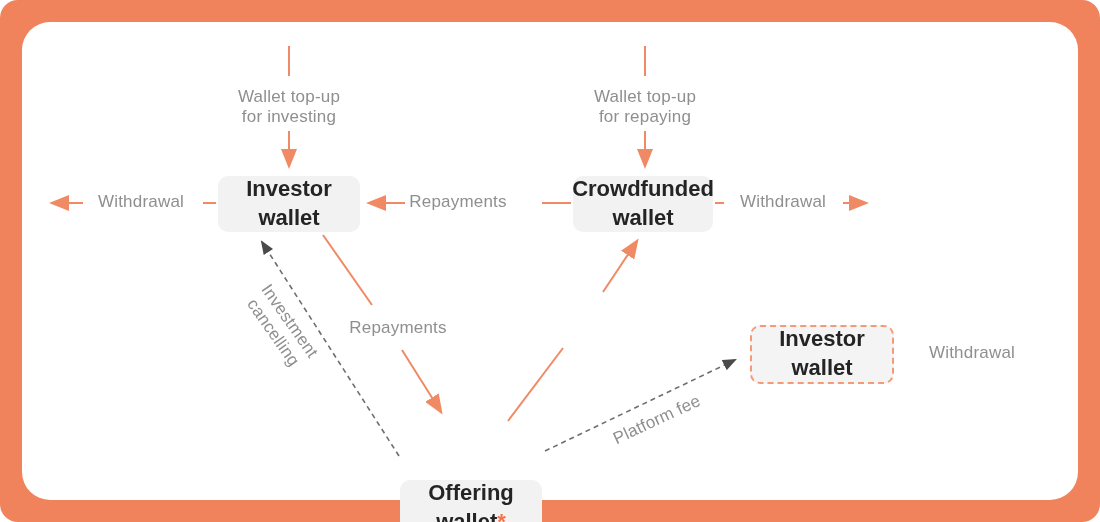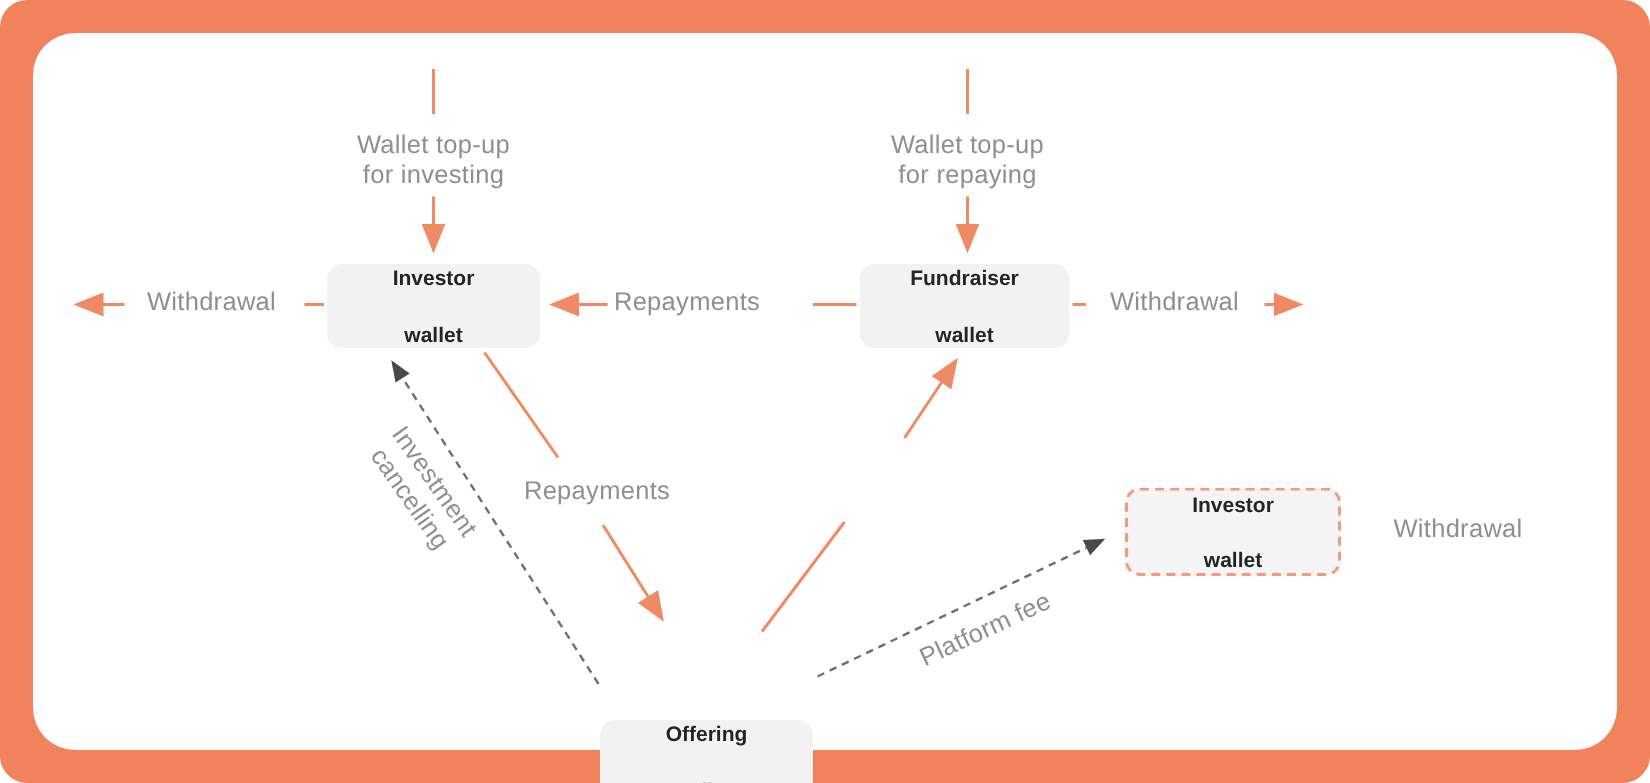--- a/index.html
+++ b/index.html
@@ -9,23 +9,23 @@
     border-radius:18px;overflow:hidden;background:#F0825C;
   }
   .card{
     position:absolute;left:22px;top:22px;width:1056px;height:478px;
     background:#ffffff;border-radius:28px;
   }
   .arrows{position:absolute;left:0;top:0;width:1100px;height:522px;pointer-events:none;}
   .ol{stroke:#F08A64;stroke-width:2;fill:none;}
   .gl{stroke:#6E6E6E;stroke-width:1.6;fill:none;stroke-dasharray:5 4;}
   .node{
-    position:absolute;display:flex;flex-direction:column;align-items:center;justify-content:space-between;
+    position:absolute;display:flex;flex-direction:column;align-items:center;justify-content:flex-end;
     background:#F2F2F3;border-radius:10px;
-    color:#242424;font-size:14px;font-weight:700;line-height:1.32;text-align:center;
+    color:#242424;font-size:22px;font-weight:700;line-height:1.32;text-align:center;
   }
   .node.platform{background:#F4F4F5;border:2px dashed #F49A78;}
   .ast{color:#F0764A;font-weight:700;}
   .lbl{
     position:absolute;transform:translate(-50%,-50%);
     color:#8F8F8F;font-size:17px;line-height:1.18;text-align:center;white-space:pre-line;
     letter-spacing:0.2px;
   }
   .lbl.rot55{transform:translate(-50%,-50%) rotate(55deg);}
   .lbl.rotm25{transform:translate(-50%,-50%) rotate(-25deg);}
@@ -70,21 +70,21 @@
     <line class="gl" x1="399" y1="456" x2="262" y2="242" marker-end="url(#ah-g)"></line>
     <line class="gl" x1="545" y1="451" x2="735" y2="360" marker-end="url(#ah-g)"></line>
   </svg>
 
   <div class="node" style="left:218px;top:176px;width:142px;height:56px;">
     <span>Investor</span>
     <span>wallet</span>
   </div>
 
   <div class="node" style="left:573px;top:176px;width:140px;height:56px;">
-    <span>Fundraiser</span>
+    <span>Crowdfunded</span>
     <span>wallet</span>
   </div>
 
   <div class="node" style="left:400px;top:432px;width:142px;height:56px;margin-top:48px;">
     <span>Offering</span>
     <span><span>wallet</span><span class="ast">*</span></span>
   </div>
 
   <div class="node platform" style="left:750px;top:325px;width:140px;height:55px;">
     <span>Investor</span>

